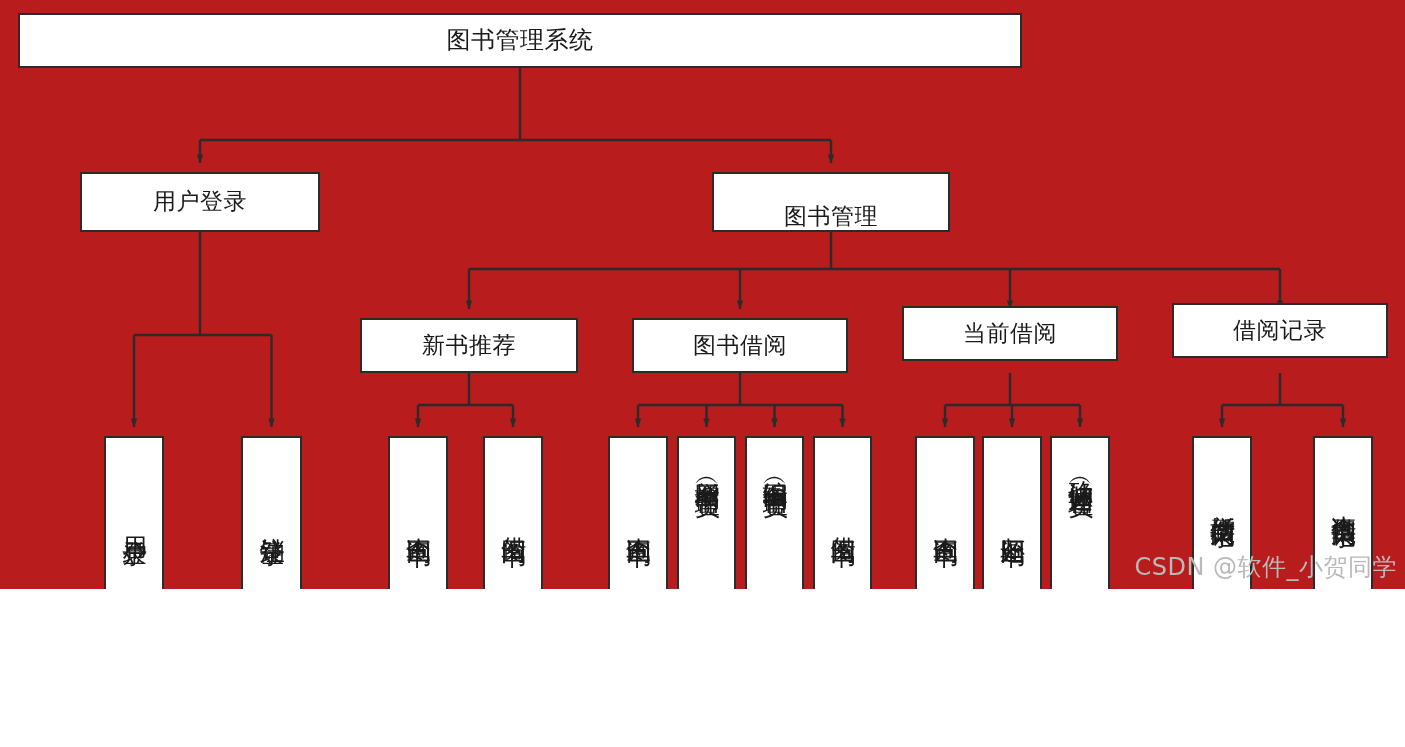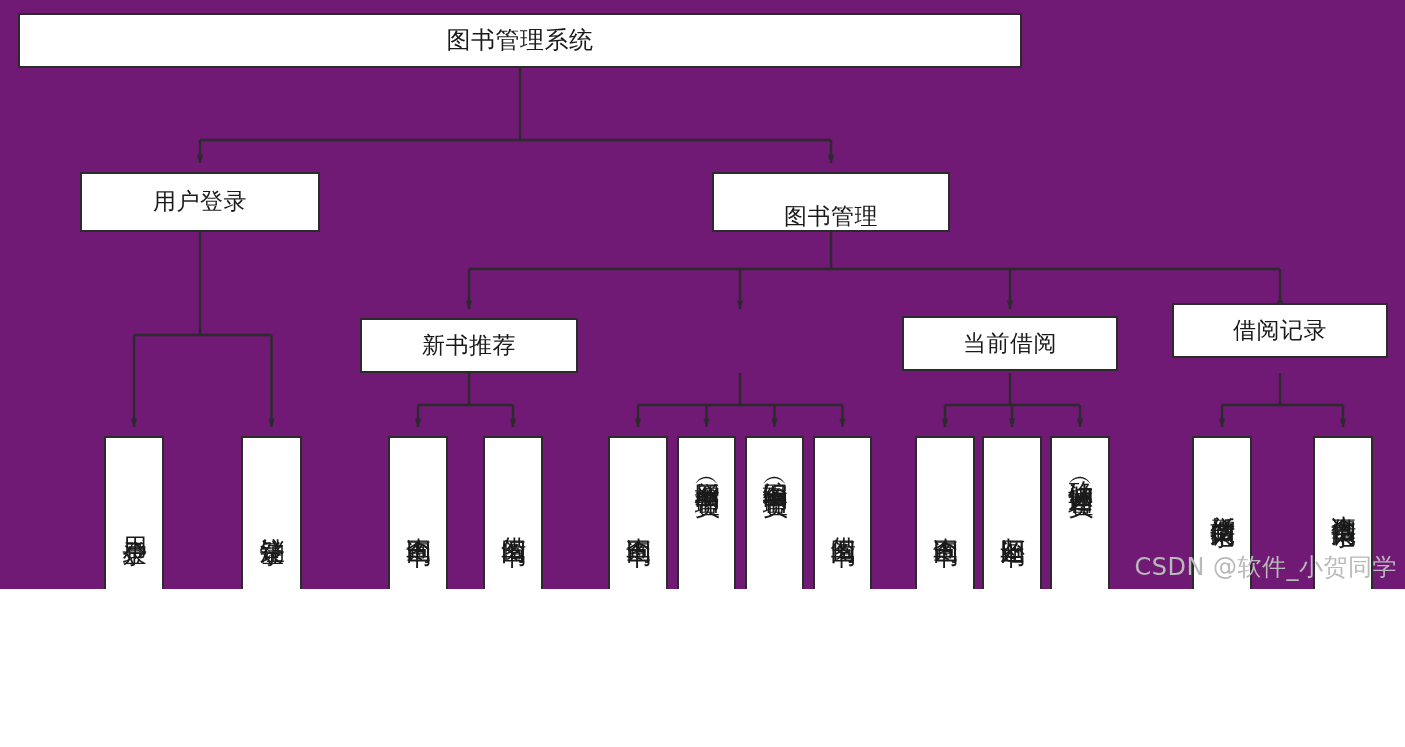--- a/index.html
+++ b/index.html
@@ -8,21 +8,21 @@
     padding: 0;
     background: #ffffff;
   }
   body {
     font-family: "DejaVu Sans", "Liberation Sans", sans-serif;
   }
   #diagram-root {
     position: relative;
     width: 1405px;
     height: 589px;
-    background: #701a75;
+    background: #b91c1c;
     overflow: hidden;
   }
   #edge-layer {
     position: absolute;
     left: 0;
     top: 0;
     width: 1405px;
     height: 747px;
     pointer-events: none;
   }
@@ -131,22 +131,25 @@
   </div>
 
   <div class="node horizontal" style="left: 712px; top: 172px; width: 238px; height: 60px; align-items: flex-end;">
     <span class="node-label">图书管理</span>
   </div>
 
   <div class="node horizontal" style="left: 360px; top: 318px; width: 218px; height: 55px;">
     <span class="node-label">新书推荐</span>
   </div>
 
-
-  <div class="node horizontal" style="left: 902px; top: 316px; width: 216px; height: 55px;">
+  <div class="node horizontal" style="left: 632px; top: 318px; width: 216px; height: 55px;">
+    <span class="node-label">图书借阅</span>
+  </div>
+
+  <div class="node horizontal" style="left: 902px; top: 306px; width: 216px; height: 55px;">
     <span class="node-label">当前借阅</span>
   </div>
 
   <div class="node horizontal" style="left: 1172px; top: 303px; width: 216px; height: 55px;">
     <span class="node-label">借阅记录</span>
   </div>
 
   <div class="node vertical" style="left: 104px; top: 436px; width: 60px; height: 297px; padding-top: 79px;">
     <span class="node-label">用户登录</span>
   </div>

